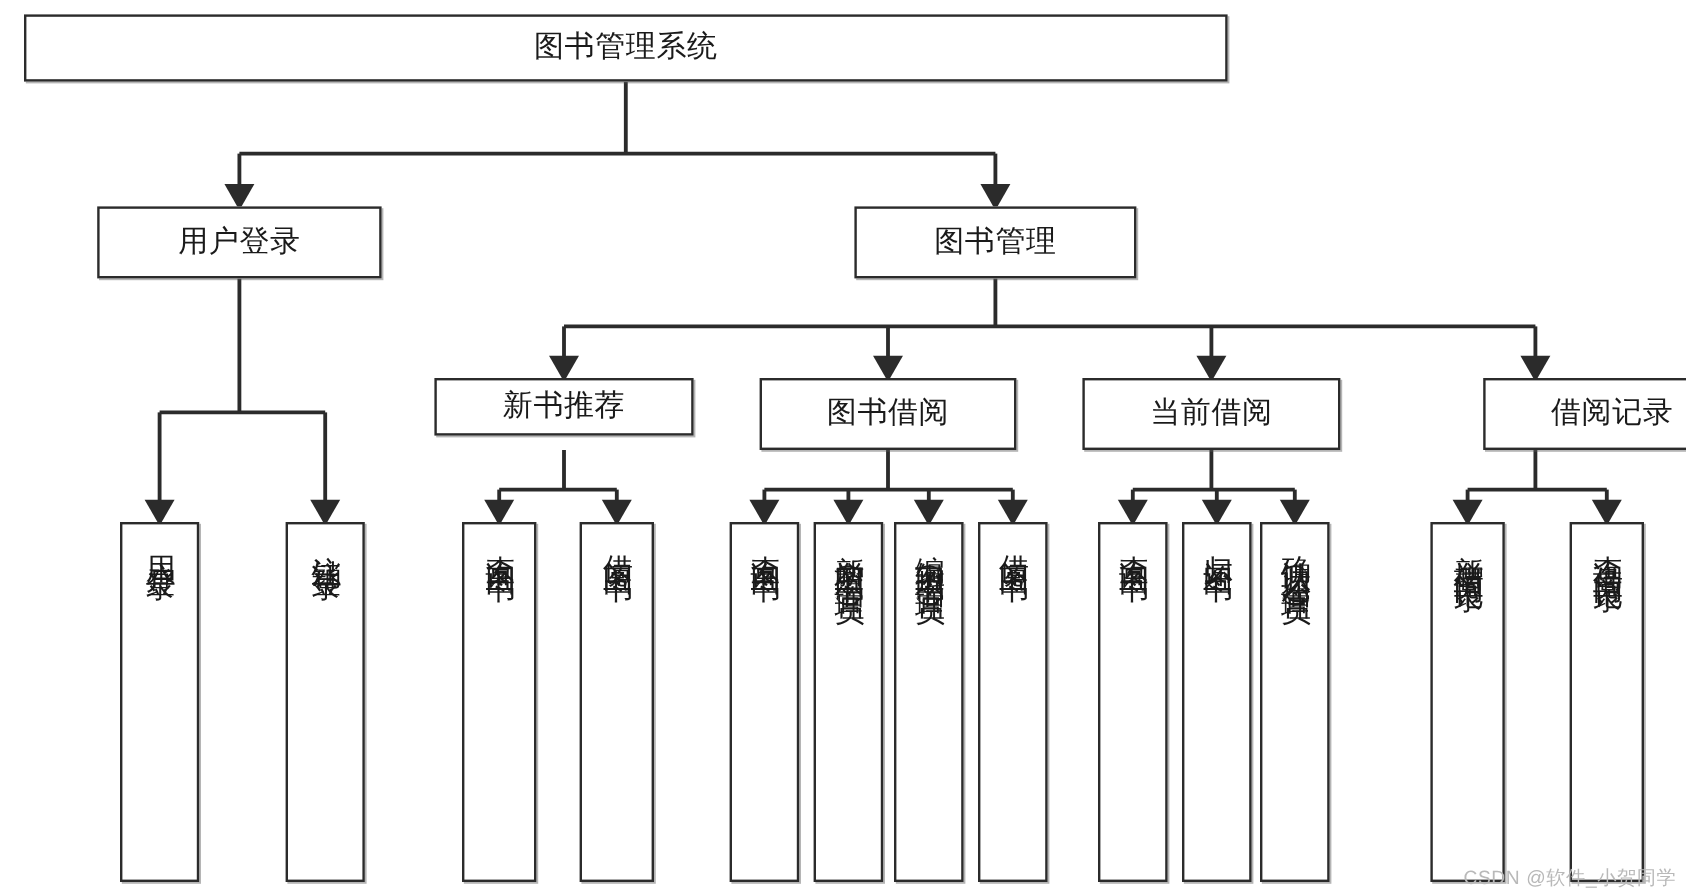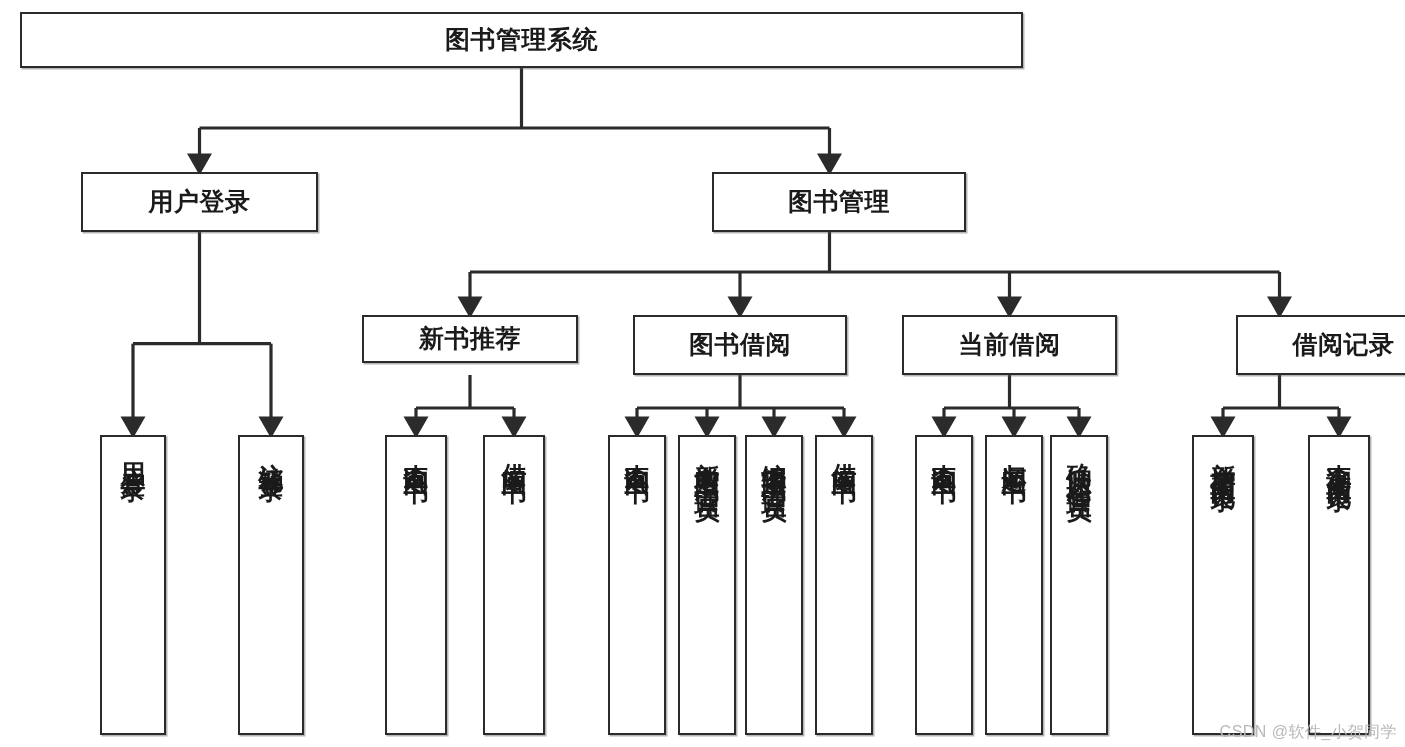--- a/index.html
+++ b/index.html
@@ -36,21 +36,20 @@
     align-items: center;
     justify-content: center;
     color: #1a1a1a;
     z-index: 2;
   }
   .node-label {
     display: block;
     text-align: center;
     line-height: 1.18;
     white-space: nowrap;
-    font-weight: bold;
   }
   
   .node.horiz .node-label {
     font-size: 25px;
     letter-spacing: 0.5px;
   }
   .node.root .node-label {
     font-size: 25px;
   }
   
@@ -127,21 +126,21 @@
       </g>
   </svg>
 
   <div class="node root horiz" style="left: 20px; top: 12px; width: 1003px; height: 56px;">
     <span class="node-label">图书管理系统</span>
   </div>
 
   <div class="node horiz" style="left: 81px; top: 172px; width: 237px; height: 60px;">
     <span class="node-label">用户登录</span>
   </div>
-  <div class="node horiz" style="left: 712px; top: 172px; width: 254px; height: 60px;">
+  <div class="node horiz" style="left: 712px; top: 172px; width: 235px; height: 60px;">
     <span class="node-label">图书管理</span>
   </div>
 
   <div class="node horiz" style="left: 362px; top: 315px; width: 216px; height: 48px;">
     <span class="node-label">新书推荐</span>
   </div>
   <div class="node horiz" style="left: 902px; top: 315px; width: 215px; height: 60px;">
     <span class="node-label">当前借阅</span>
   </div>
   <div class="node horiz" style="left: 633px; top: 315px; width: 214px; height: 60px;">

